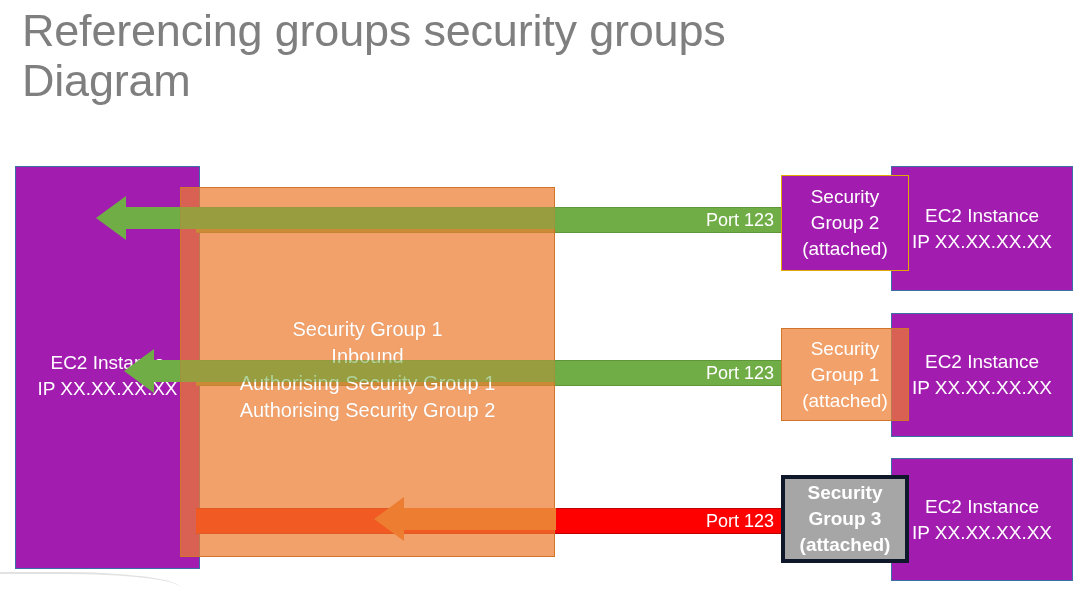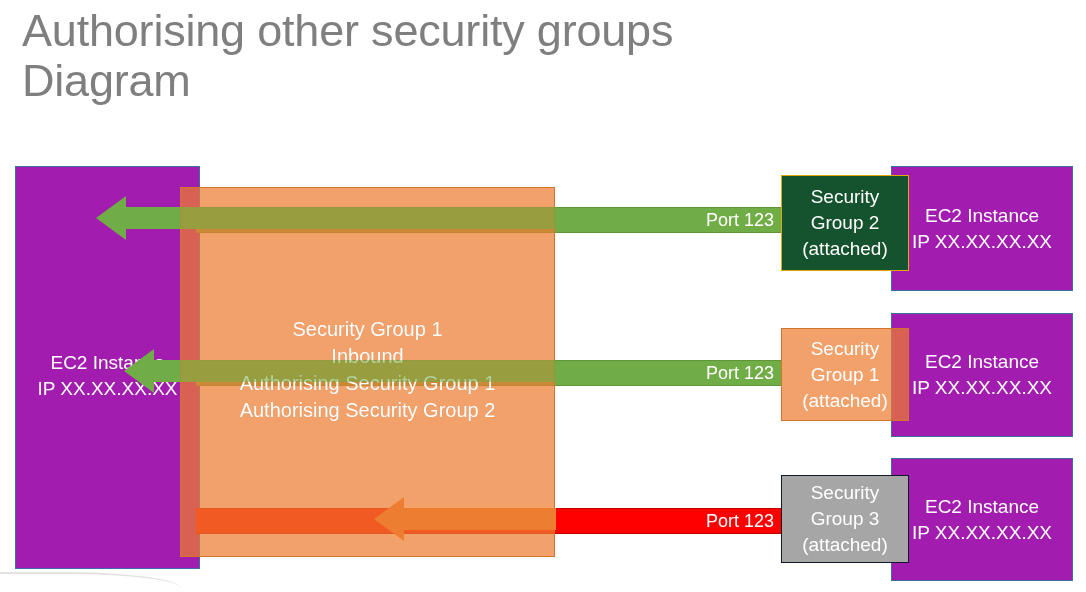--- a/index.html
+++ b/index.html
@@ -83,32 +83,33 @@
   }
 
   
   .sg-chip {
     font-size: 19px;
     line-height: 26px;
     z-index: 6;
   }
   #sg-chip-2 {
     left: 781px; top: 175px; width: 128px; height: 96px;
-    background: #14532d;
+    background: #a21caf;
     border: 1px solid #E0A800;
   }
   #sg-chip-1 {
     left: 781px; top: 328px; width: 128px; height: 93px;
     background: rgba(237,125,49,0.72);
     border: 1px solid #D0762B;
   }
   #sg-chip-3 {
     left: 781px; top: 475px; width: 128px; height: 88px;
     background: #A6A6A6;
-    border: 1px solid #0f172a;
+    border: 4px solid #0f172a;
+    font-weight: bold;
   }
 
   
   .bar {
     position: absolute;
     height: 26px;
     box-sizing: border-box;
     z-index: 3;
   }
   .bar .bar-label {
@@ -171,21 +172,21 @@
     left: -20px; bottom: -6px;
     width: 200px; height: 24px;
     border-top: 2px solid #E2E2E2;
     border-radius: 0 60% 0 0;
     z-index: 0;
   }
 </style>
 </head>
 <body>
 
-<div id="title-block">Authorising other security groups
+<div id="title-block">Referencing groups security groups
 Diagram</div>
 
 <div id="diagram">
 
   <div id="slide-swoosh"></div>
 
   <div class="node ec2" id="ec2-left">
     <span class="node-label">EC2 Instance
 IP XX.XX.XX.XX</span>
   </div>

